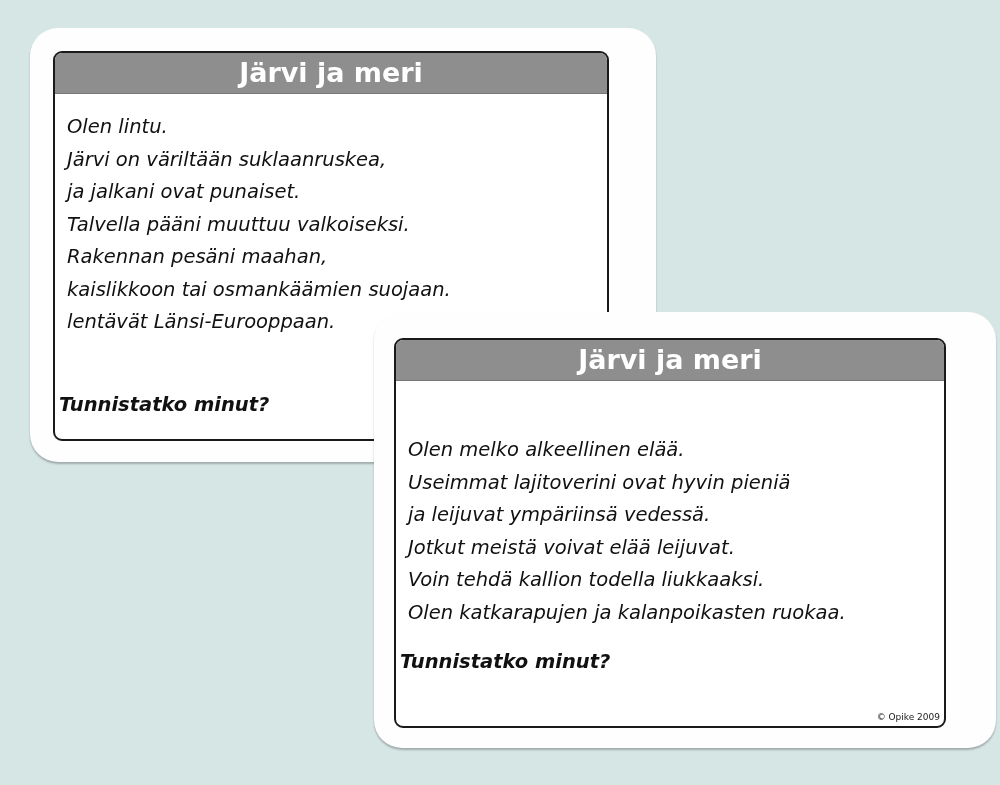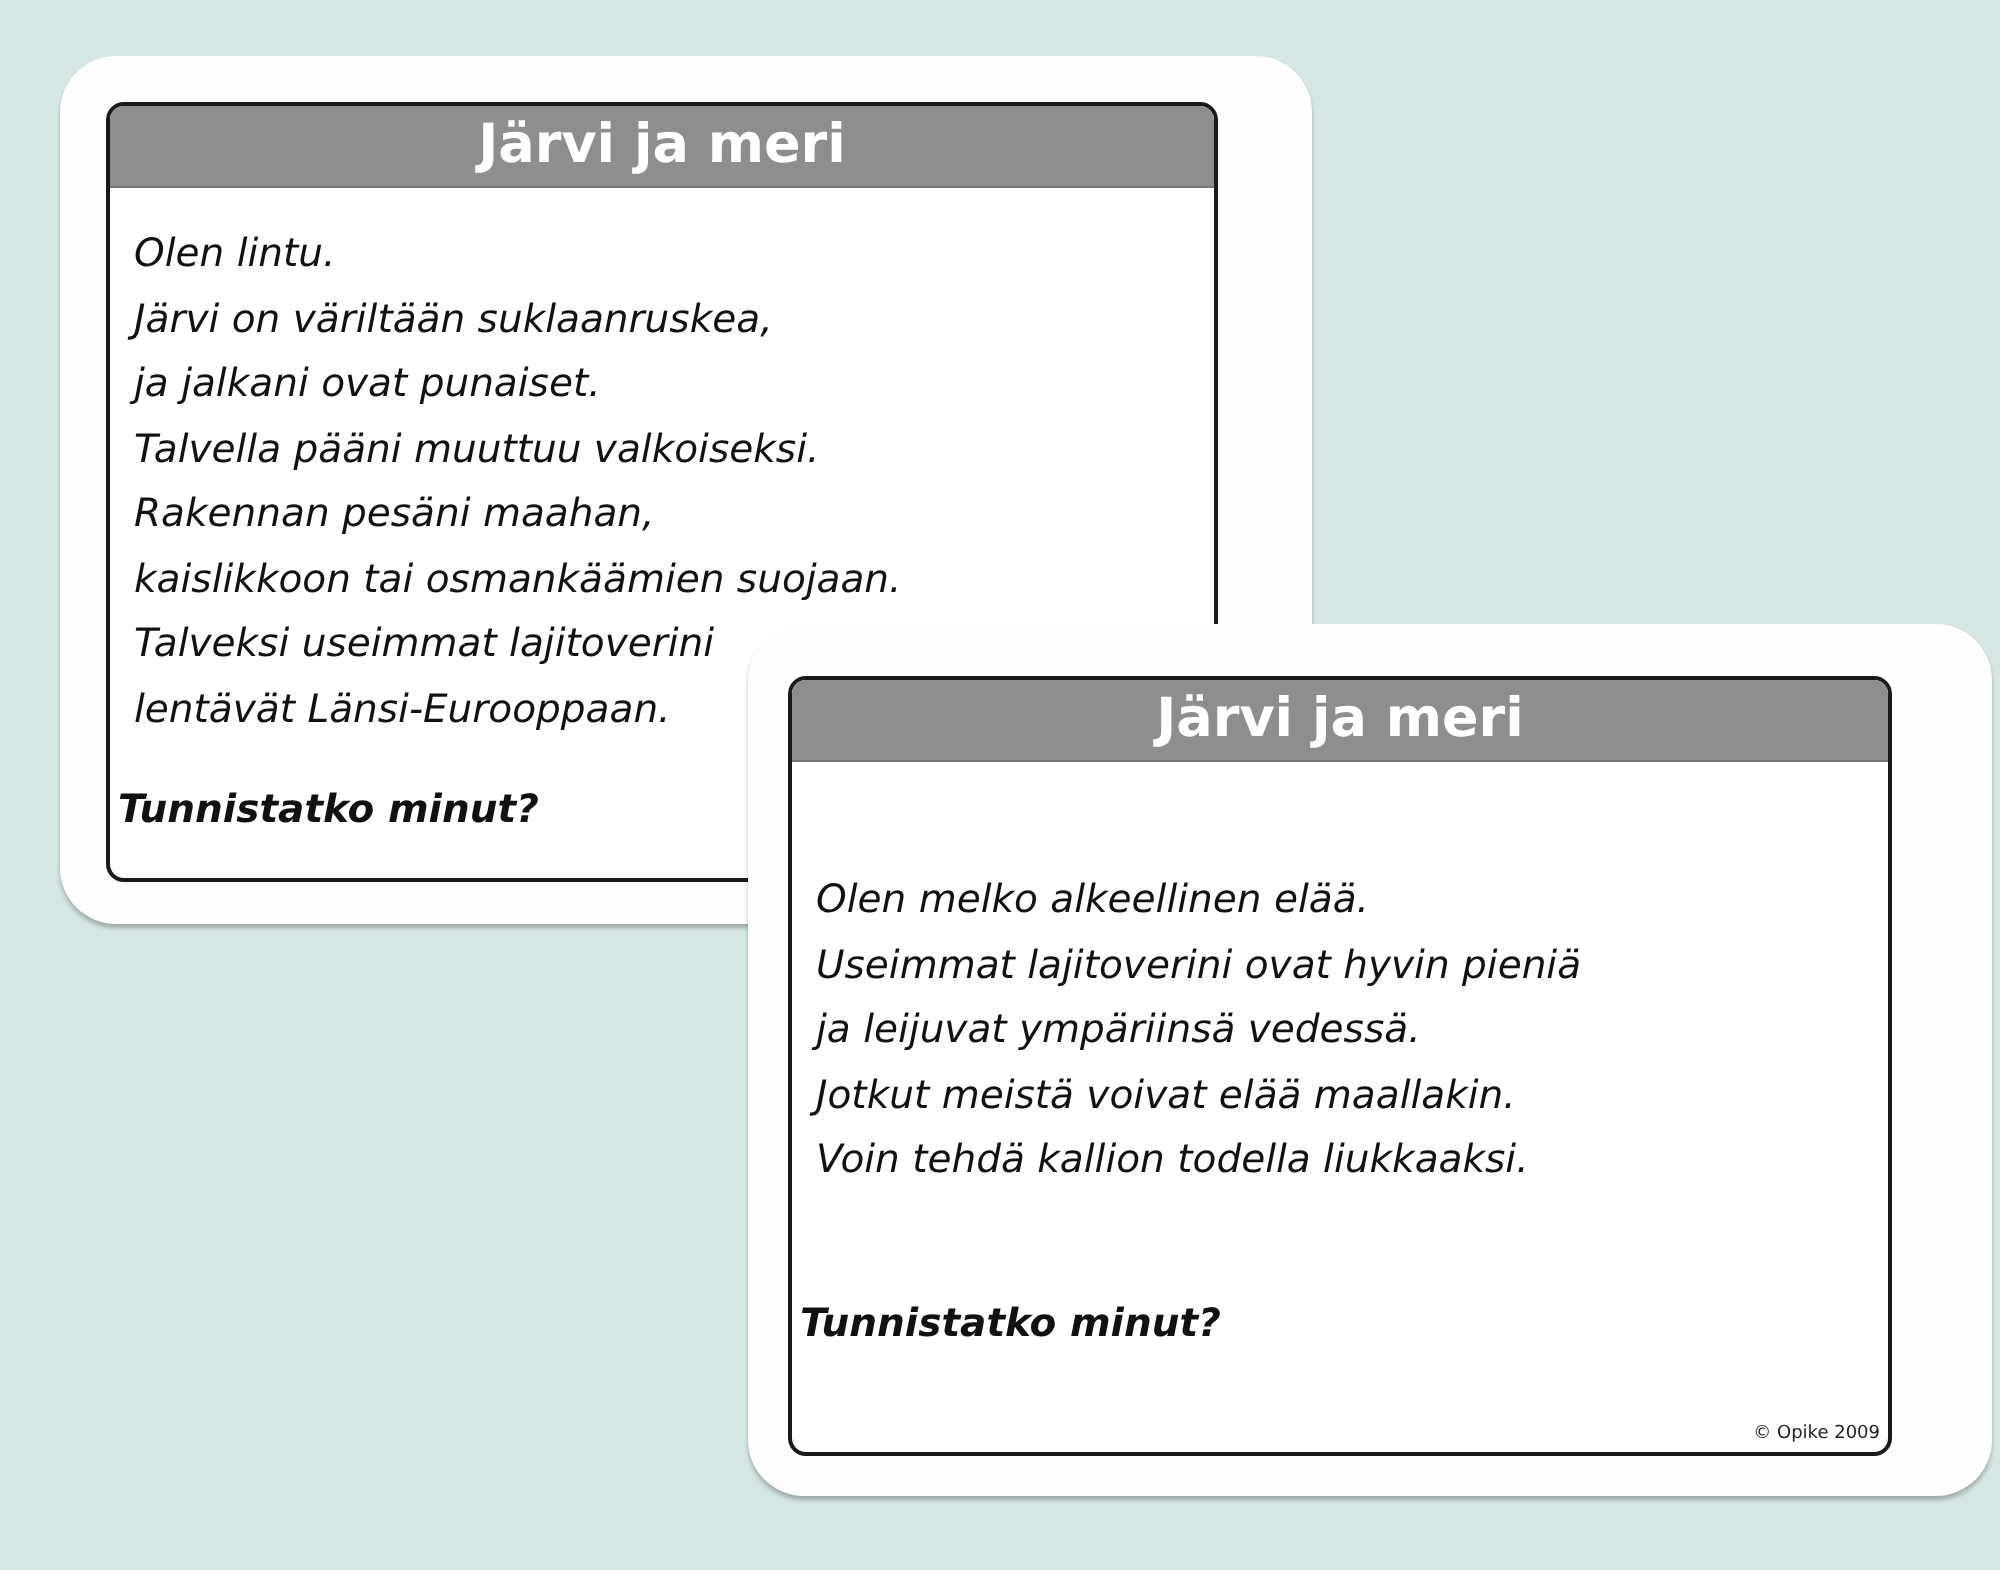--- a/index.html
+++ b/index.html
@@ -44,33 +44,33 @@
 <div id="card1" class="card">
   <div class="frame">
     <div class="header">Järvi ja meri</div>
     <div class="body-text" style="top:58px;">
       <div>Olen lintu.</div>
       <div>Järvi on väriltään suklaanruskea,</div>
       <div>ja jalkani ovat punaiset.</div>
       <div>Talvella pääni muuttuu valkoiseksi.</div>
       <div>Rakennan pesäni maahan,</div>
       <div>kaislikkoon tai osmankäämien suojaan.</div>
-      <div>Talveksi useimmat lajitoverini</div>
       <div>lentävät Länsi-Eurooppaan.</div>
     </div>
     <div class="question" style="top:340px;">Tunnistatko minut?</div>
   </div>
 </div>
 
 <div id="card2" class="card">
   <div class="frame">
     <div class="header">Järvi ja meri</div>
     <div class="body-text" style="top:94px;">
       <div>Olen melko alkeellinen elää.</div>
       <div>Useimmat lajitoverini ovat hyvin pieniä</div>
       <div>ja leijuvat ympäriinsä vedessä.</div>
-      <div>Jotkut meistä voivat elää maallakin.</div>
+      <div>Jotkut meistä voivat elää leijuvat.</div>
       <div>Voin tehdä kallion todella liukkaaksi.</div>
+      <div>Olen katkarapujen ja kalanpoikasten ruokaa.</div>
     </div>
     <div class="question" style="top:310px;">Tunnistatko minut?</div>
     <div class="copyright">© Opike 2009</div>
   </div>
 </div>
 
 </body></html>

